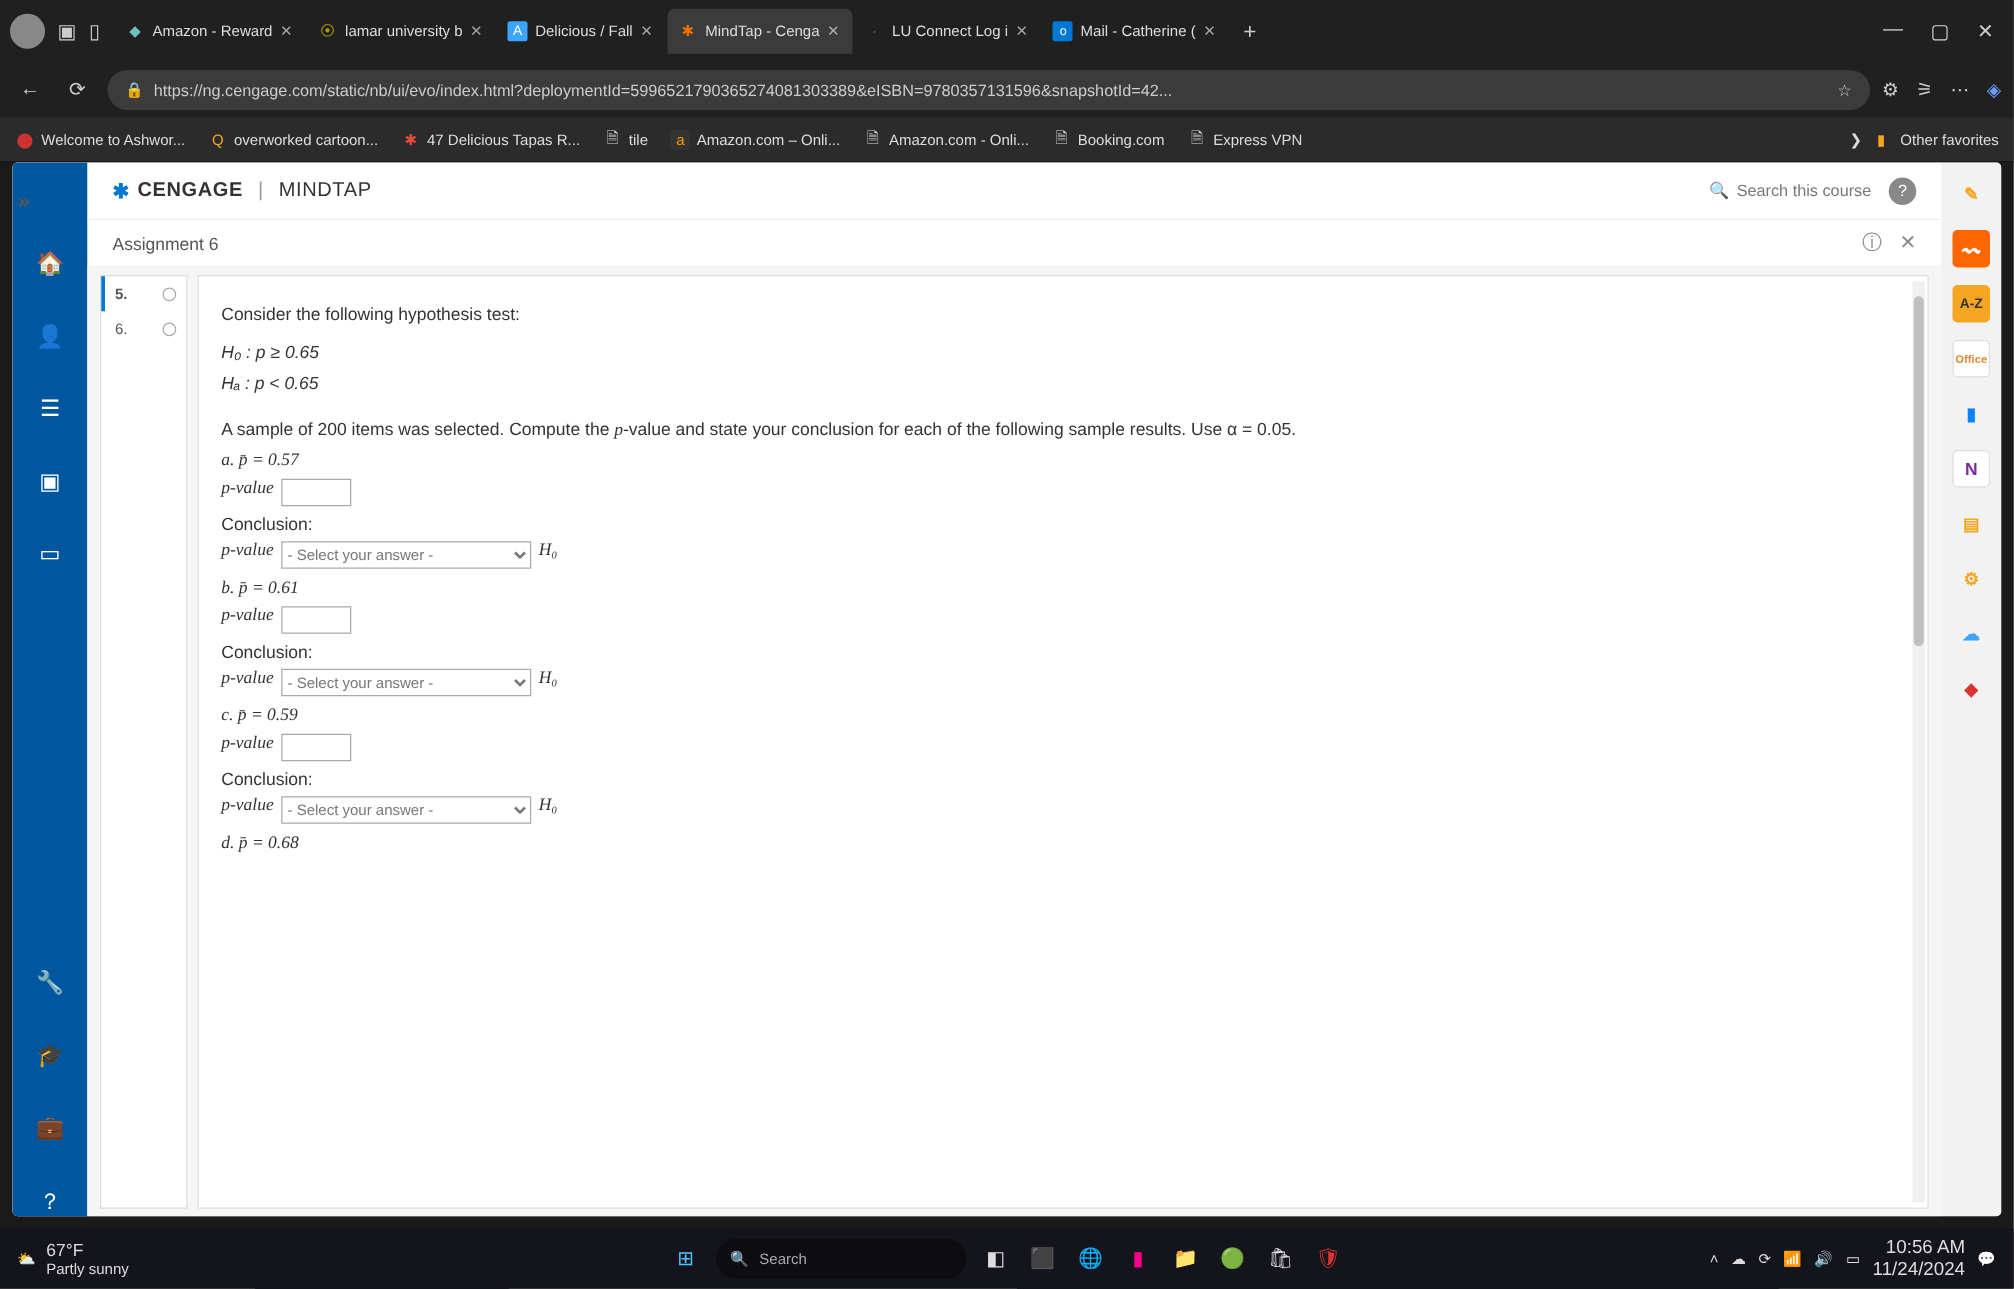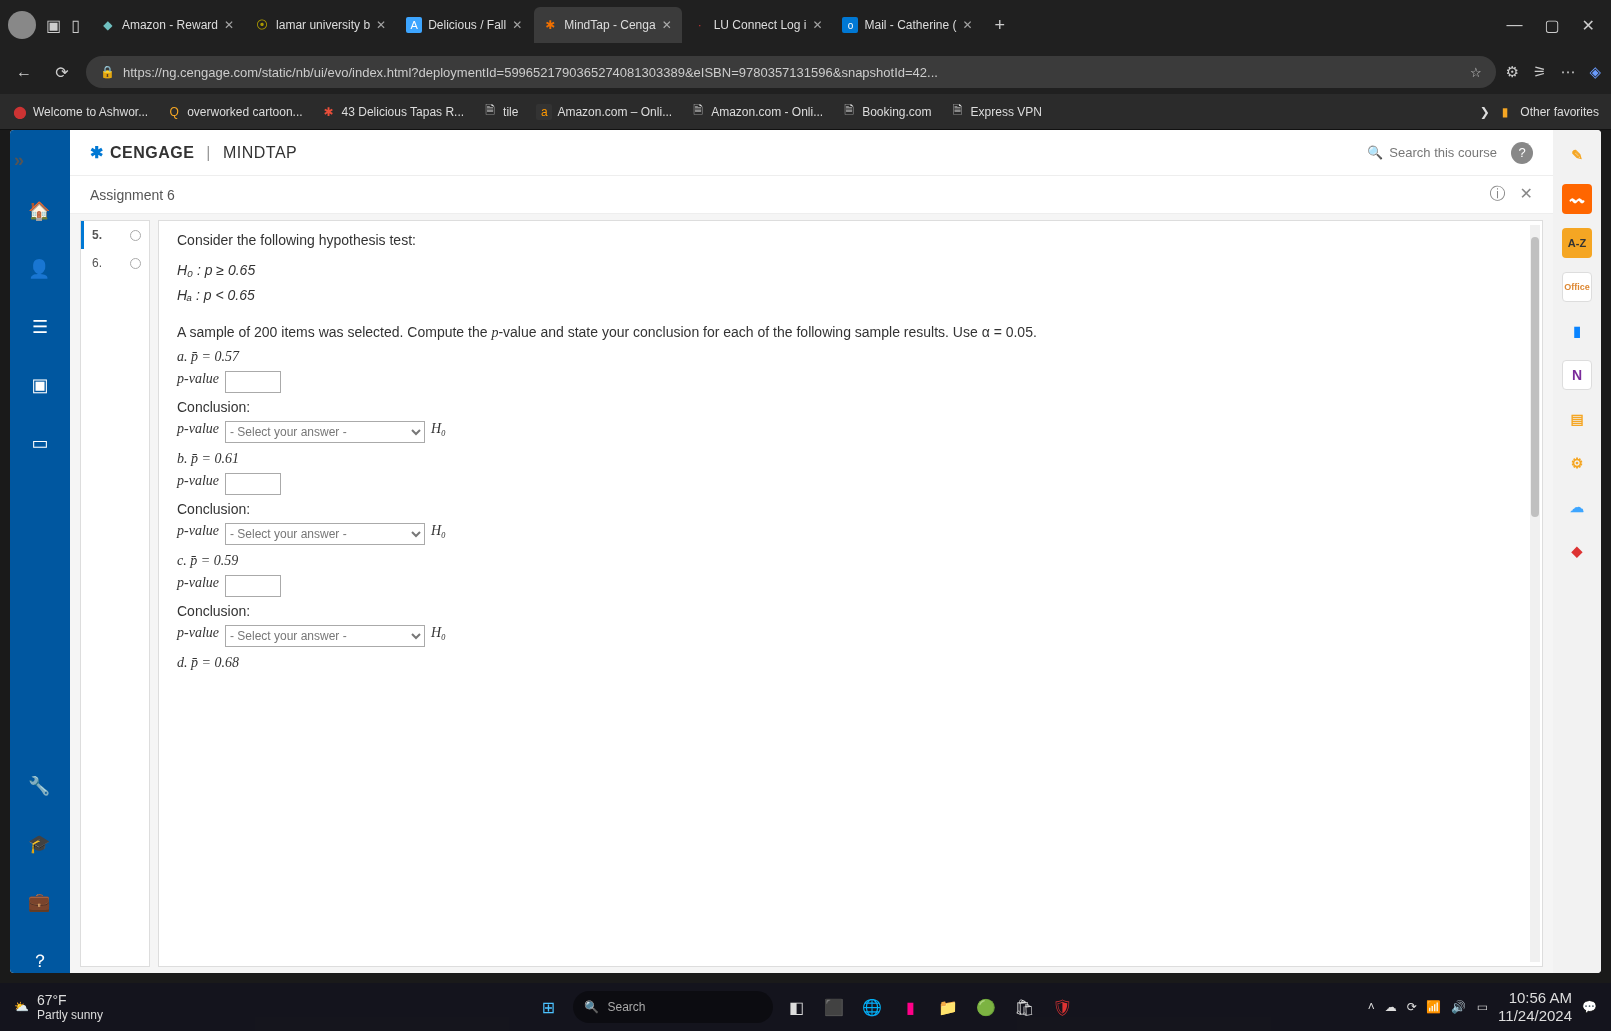--- a/index.html
+++ b/index.html
@@ -46,21 +46,21 @@
 .help { width: 22px; height: 22px; border-radius: 50%; background: #888; color: #fff; display: flex; align-items: center; justify-content: center; font-size: 13px; margin-left: 14px; }
 .assign-bar { height: 38px; display: flex; align-items: center; padding: 0 20px; font-size: 14px; color: #555; border-bottom: 1px solid #eee; }
 .assign-bar .icons { margin-left: auto; display: flex; gap: 14px; color: #888; font-size: 16px; }
 
 .workspace { flex: 1; display: flex; background: #f5f5f5; padding: 6px 10px; gap: 8px; position: relative; }
 .qnav { width: 70px; background: #fff; border: 1px solid #ddd; }
 .qnav .qi { height: 28px; display: flex; align-items: center; padding: 0 8px; font-size: 12px; color: #555; border-left: 3px solid transparent; justify-content: space-between; }
 .qnav .qi.active { border-left-color: #0078d4; font-weight: 600; }
 .qnav .qi .circ { width: 11px; height: 11px; border: 1px solid #aaa; border-radius: 50%; }
 
-.question { flex: 1; background: #fff; border: 1px solid #ddd; padding: 11px 18px; font-size: 14px; color: #333; position: relative; overflow-y: auto; }
+.question { flex: 1; background: #fff; border: 1px solid #ddd; padding: 22px 18px; font-size: 14px; color: #333; position: relative; overflow-y: auto; }
 .question .scroll { position: absolute; right: 2px; top: 4px; bottom: 4px; width: 10px; background: #f0f0f0; }
 .question .scroll .thumb { position: absolute; left: 1px; right: 1px; top: 12px; height: 280px; background: #c0c0c0; border-radius: 5px; }
 .hyp { text-align: left; font-family: Georgia, serif; font-style: italic; margin: 10px 0 16px; line-height: 1.8; }
 .ital { font-style: italic; font-family: Georgia, serif; }
 .part { margin-top: 8px; }
 .row { margin: 6px 0; display: flex; gap: 6px; }
 .inp { width: 56px; height: 22px; border: 1px solid #aaa; }
 .sel { width: 200px; height: 22px; border: 1px solid #aaa; font-size: 12px; color: #777; background: #fff; }
 
 
@@ -142,21 +142,21 @@
   <div class="bk">
       <span class="ico" style="color:#c33">⬤</span>
       <span>Welcome to Ashwor...</span>
     </div>
   <div class="bk">
       <span class="ico" style="color:#f5a623">Q</span>
       <span>overworked cartoon...</span>
     </div>
   <div class="bk">
       <span class="ico" style="color:#e94e3a">✱</span>
-      <span>43 Delicious Tapas R...</span>
+      <span>47 Delicious Tapas R...</span>
     </div>
   <div class="bk">
       <span class="ico">🗎</span>
       <span>tile</span>
     </div>
   <div class="bk">
       <span class="ico" style="background:#333;color:#f90;border-radius:2px">a</span>
       <span>Amazon.com – Onli...</span>
     </div>
   <div class="bk">

